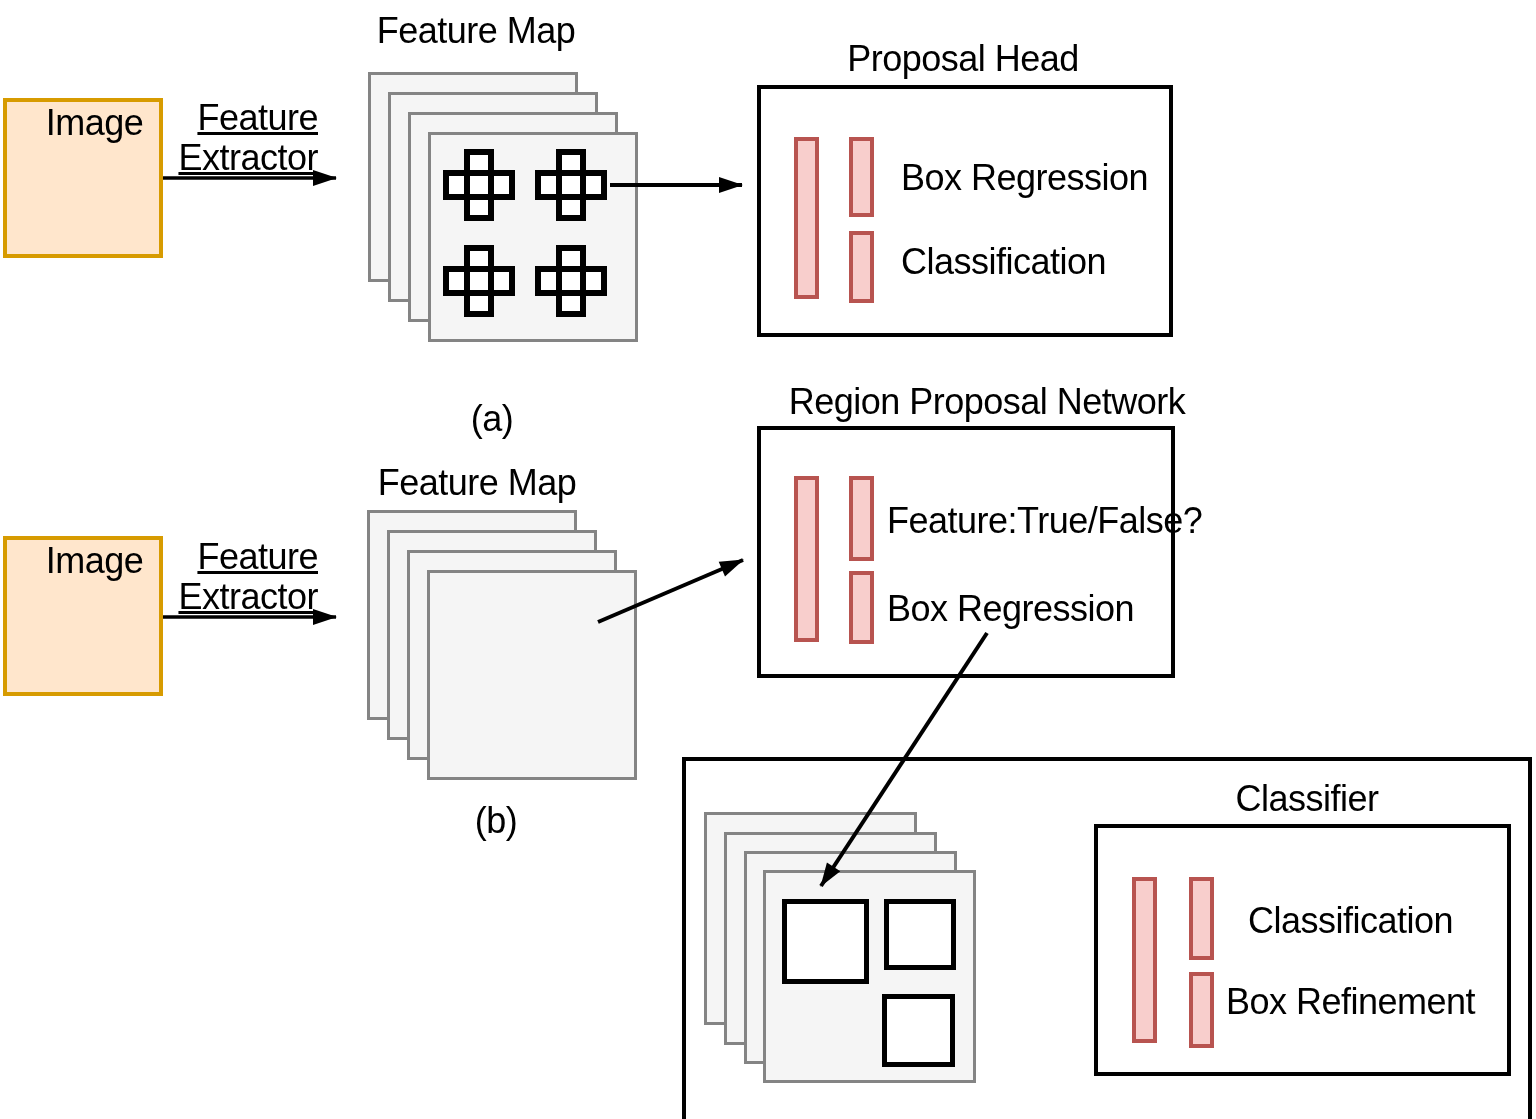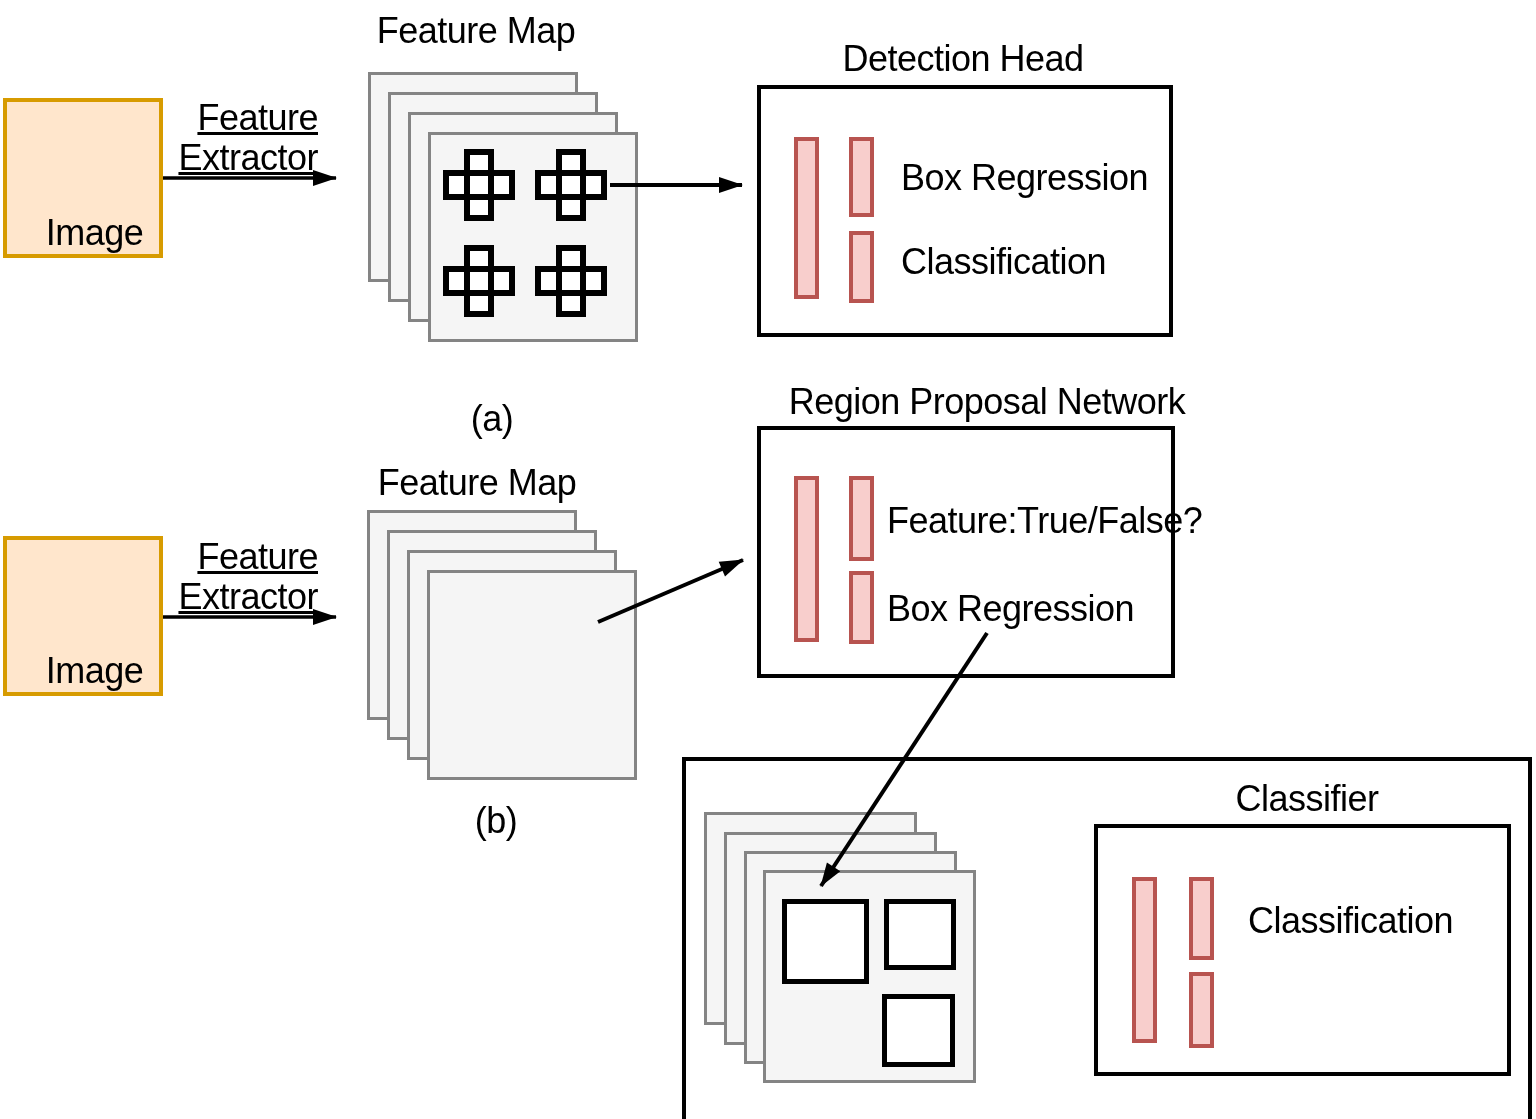--- a/index.html
+++ b/index.html
@@ -27,21 +27,21 @@
   }
   .abs { position: absolute; }
   .txt { white-space: nowrap; }
   .center { text-align: center; }
 
   
   .image-box {
     width: 160px; height: 160px;
     background: var(--image-fill);
     border: 4px solid var(--image-stroke);
-    display: flex; align-items: flex-end; justify-content: center; padding-left: 23px;
+    display: flex; align-items: flex-start; justify-content: center; padding-left: 23px;
   }
 
   
   .fe-label { width: 150px; text-align: right; line-height: 40px; text-decoration: underline; }
   .fe-label span { display: block; }
 
   
   .sheet {
     position: absolute;
     width: 210px; height: 210px;
@@ -137,21 +137,21 @@
       </svg>
       <svg class="cross" style="left:103px; top:109px;" viewBox="0 0 74 74">
         <rect x="4" y="25" width="66" height="24" fill="#ffffff"></rect>
           <rect x="25" y="4" width="24" height="66" fill="#ffffff"></rect>
         <rect class="ink" x="4" y="25" width="66" height="24" fill="none" stroke-width="6"></rect>
           <rect class="ink" x="25" y="4" width="24" height="66" fill="none" stroke-width="6"></rect>
       </svg>
     </div>
   </div>
 
-  <div class="abs txt center" style="left:763px; top:38px; width:400px;">Detection Head</div>
+  <div class="abs txt center" style="left:763px; top:38px; width:400px;">Proposal Head</div>
 
   <div class="head-box" style="left:757px; top:85px; width:416px; height:252px;">
     <div class="bar" style="left:33px; top:48px; height:162px;"></div>
     <div class="bar" style="left:88px; top:48px; height:80px;"></div>
     <div class="bar" style="left:88px; top:142px; height:72px;"></div>
     <div class="head-label" style="left:140px; top:89px;">Box Regression</div>
     <div class="head-label" style="left:140px; top:173px;">Classification</div>
   </div>
 
   <div class="abs txt center" style="left:432px; top:398px; width:120px;">(a)</div>
@@ -199,20 +199,21 @@
       </div>
     </div>
 
     <div class="abs txt center" style="left:421px; top:17px; width:400px;">Classifier</div>
 
     <div class="head-box" style="left:408px; top:63px; width:417px; height:252px;">
       <div class="bar" style="left:34px; top:49px; height:166px;"></div>
       <div class="bar" style="left:91px; top:49px; height:83px;"></div>
       <div class="bar" style="left:91px; top:144px; height:76px;"></div>
       <div class="head-label cls-label" style="top:93px;">Classification</div>
+      <div class="head-label cls-label" style="top:174px;">Box Refinement</div>
     </div>
   </div>
 
   <svg class="arrows" width="1536" height="1119" viewBox="0 0 1536 1119">
     <defs>
       <marker id="ah" markerUnits="userSpaceOnUse" markerWidth="26" markerHeight="18" refX="24" refY="9" orient="auto">
         <path class="ah-fill" d="M1,1 L25,9 L1,17 Z"></path>
       </marker>
     </defs>
     <line class="thin" x1="163" y1="178" x2="336" y2="178" marker-end="url(#ah)"></line>

